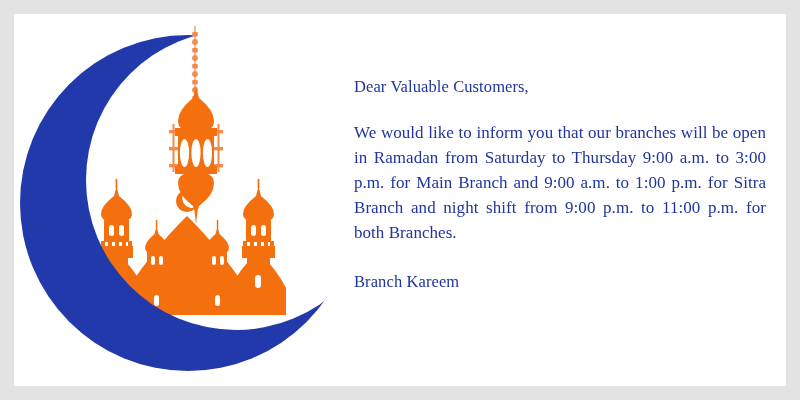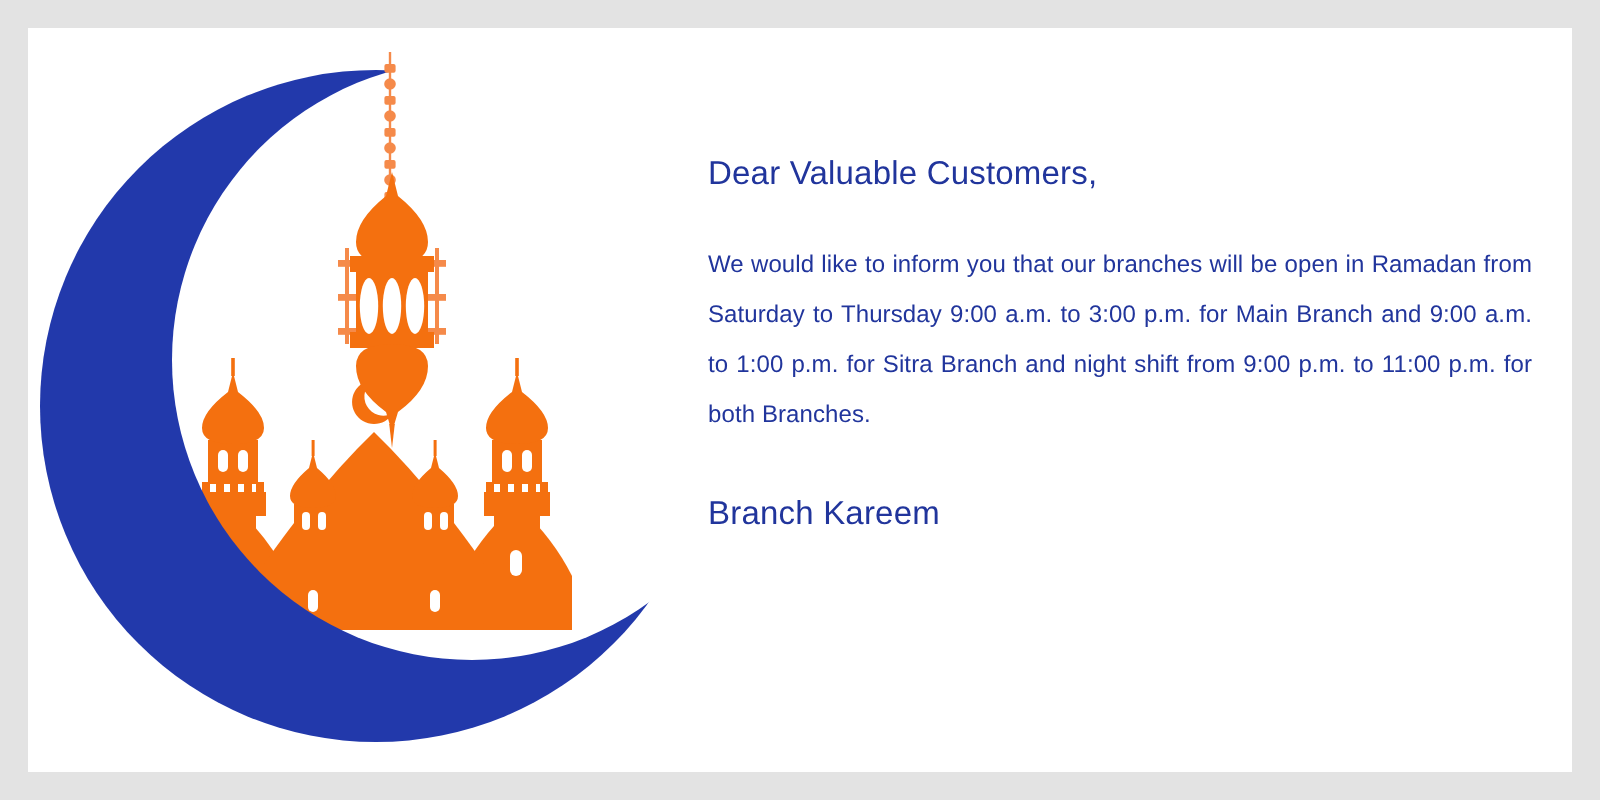--- a/index.html
+++ b/index.html
@@ -9,21 +9,21 @@
     background: #ffffff;
   }
 
   #banner {
     position: relative;
     width: 800px;
     height: 400px;
     box-sizing: border-box;
     background: #e3e3e3;
     overflow: hidden;
-    font-family: Liberation Sans, sans-serif;
+    font-family: Liberation Serif, serif;
   }
 
   #card {
     position: absolute;
     left: 14px;
     top: 14px;
     width: 772px;
     height: 372px;
     background: #ffffff;
     overflow: hidden;
@@ -53,21 +53,21 @@
   }
 
   .salutation {
     font-size: 16.5px;
     line-height: 1.35;
     margin: 0 0 22px 0;
     letter-spacing: 0.1px;
   }
 
   .body-copy {
-    font-size: 12px;
+    font-size: 17px;
     line-height: 25px;
     margin: 0;
     text-align: justify;
     text-justify: inter-word;
     letter-spacing: 0.05px;
   }
 
   .closing {
     font-size: 16.5px;
     line-height: 1.35;

